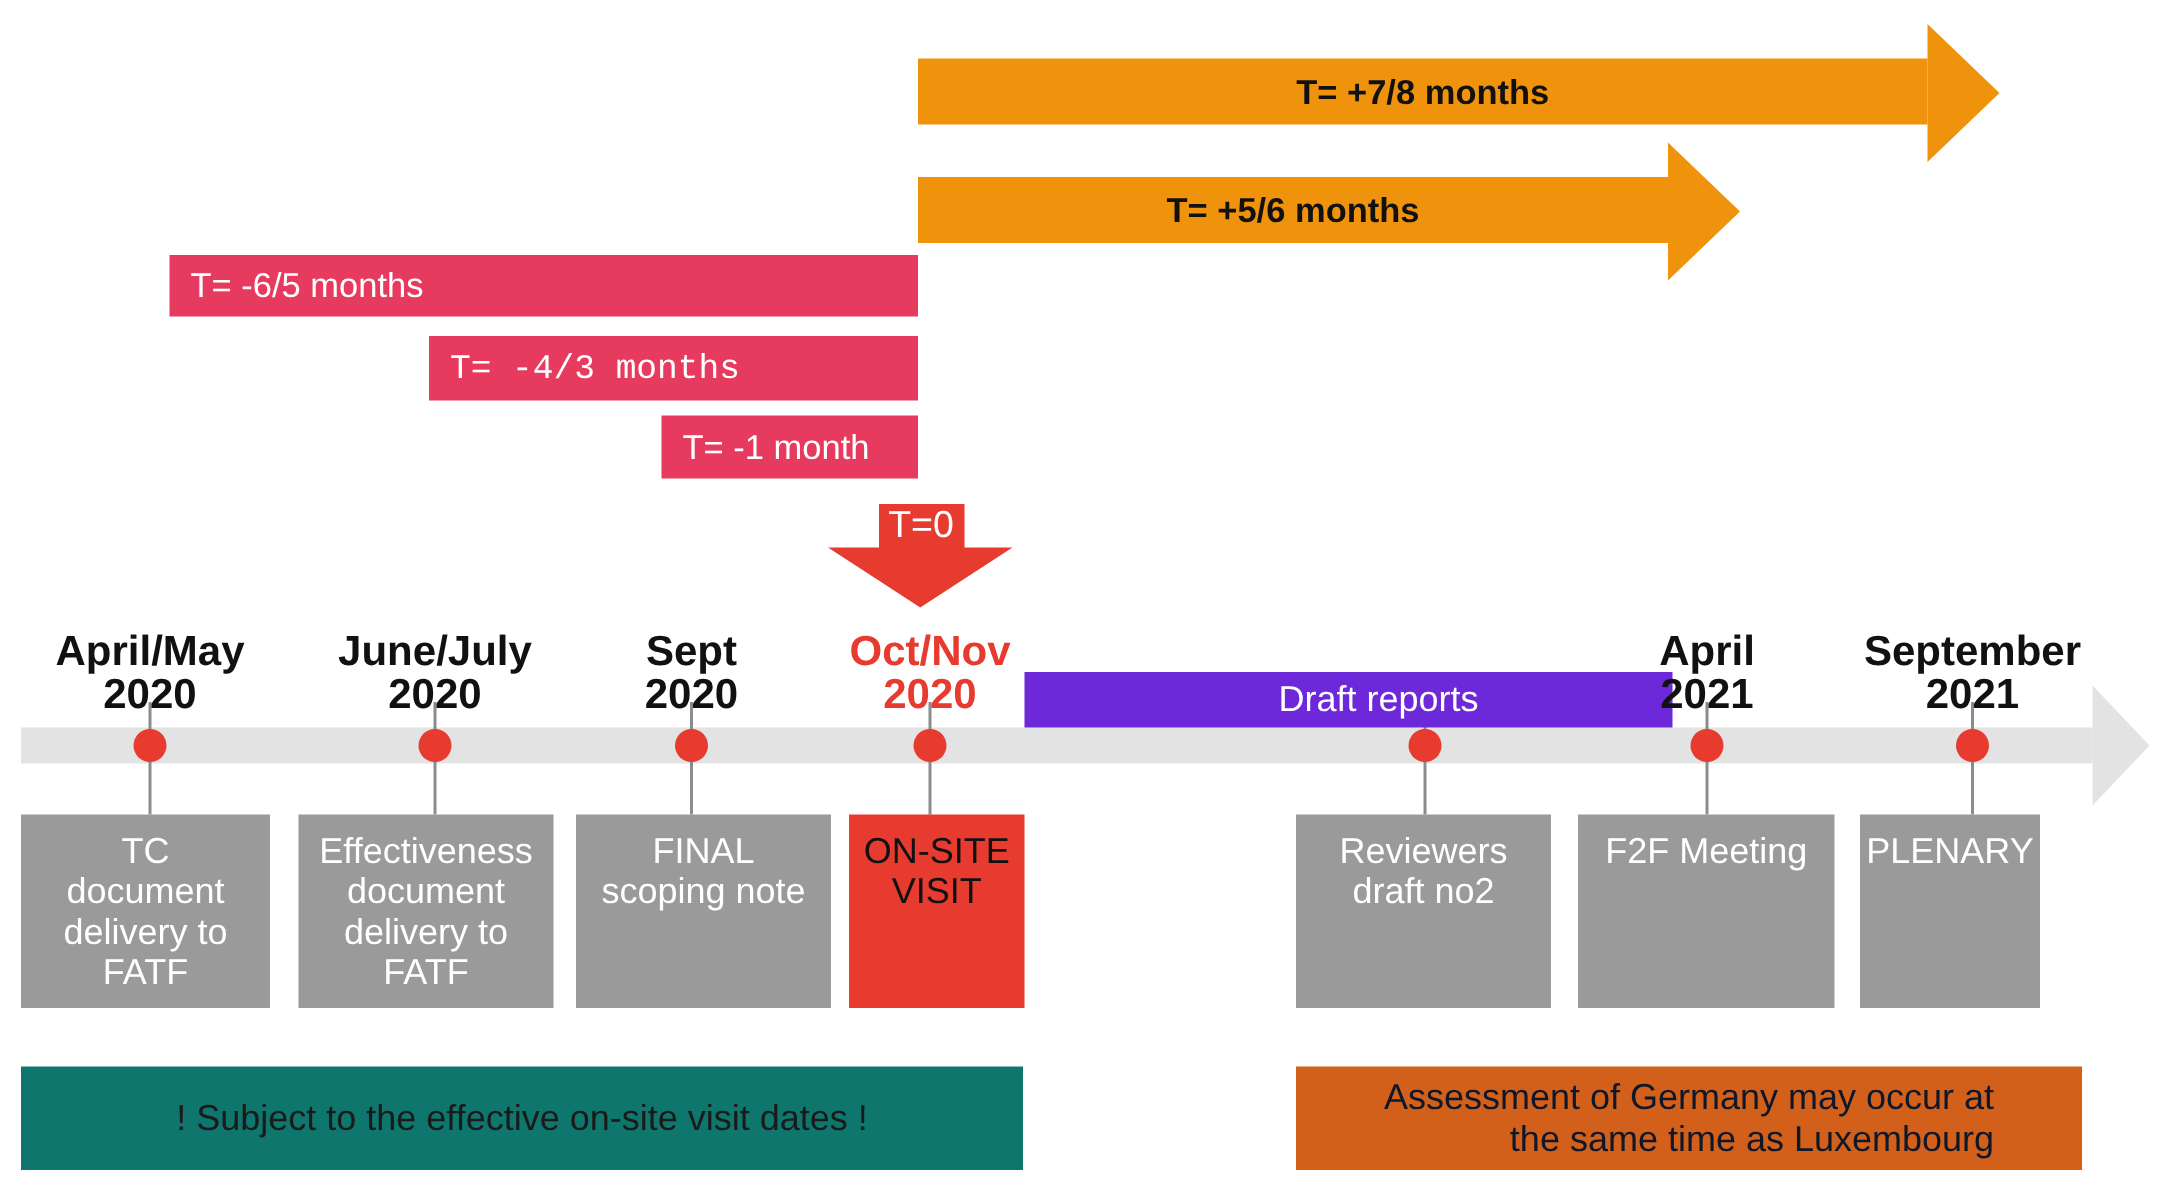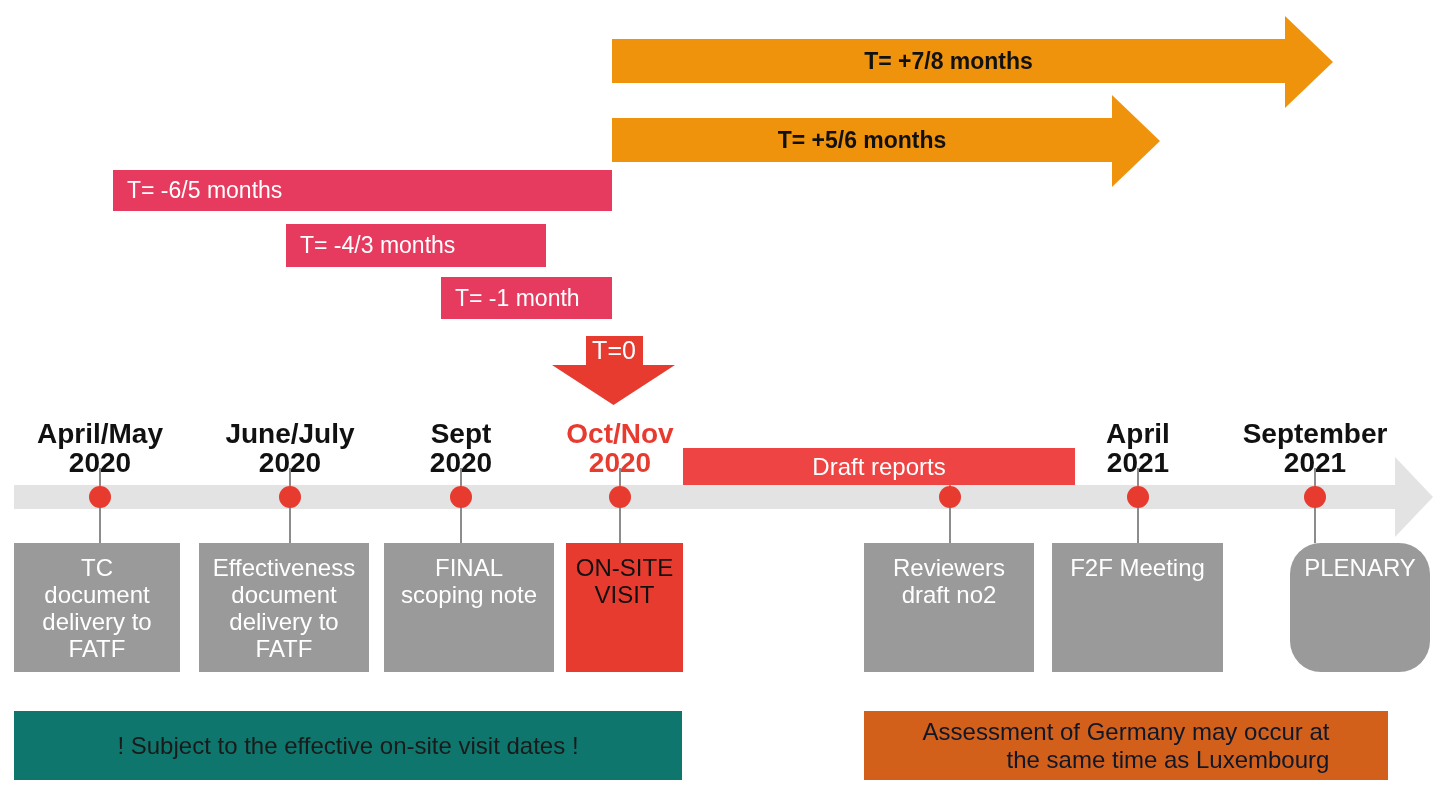--- a/index.html
+++ b/index.html
@@ -45,22 +45,22 @@
   .connector{position:absolute;top:468px;width:2px;height:75px;background:#8C8C8C;}
   .dot{position:absolute;top:486px;width:22px;height:22px;border-radius:50%;background:#E73B30;}
 
   .date-label{
     position:absolute;top:419px;width:180px;text-align:center;
     font-size:28px;font-weight:bold;line-height:29px;color:#111111;
   }
   .date-red{color:#E73B30;}
 
   .black-bar{
-    position:absolute;left:683px;top:448px;width:392px;height:37px;background:#ef4444;
-    color:#ffffff;font-size:24px;display:flex;align-items:center;justify-content:center;
+    position:absolute;left:683px;top:448px;width:392px;height:37px;background:#6d28d9;
+    color:#ffffff;font-size:24px;display:flex;align-items:center;justify-content:center;padding-left:40px;
   }
 
   .mbox{
     position:absolute;top:543px;height:129px;background:#9A9A9A;color:#ffffff;
     font-size:24px;line-height:27px;text-align:center;box-sizing:border-box;
     padding-top:11px;
   }
   .mbox-red{background:#E73B30;color:#111111;}
 
   .note{
@@ -85,21 +85,21 @@
   <div>
     <div class="oarrow-body" style="left:612px;top:118px;width:500px;">
       <span>T= +5/6 months</span>
     </div>
     <div class="oarrow-head" style="left:1112px;top:95px;"></div>
   </div>
 
   <div class="pbar" style="left:113px;top:170px;width:499px;height:41px;">
     <span>T= -6/5 months</span>
   </div>
-  <div class="pbar" style="left:286px;top:224px;width:260px;height:43px;">
+  <div class="pbar" style="left:286px;top:224px;width:326px;height:43px;font-family:Liberation Mono, monospace;">
     <span>T= -4/3 months</span>
   </div>
   <div class="pbar" style="left:441px;top:277px;width:171px;height:42px;">
     <span>T= -1 month</span>
   </div>
 
   <div>
     <svg class="abs" style="left:550px;top:333px;" width="130" height="75" viewBox="0 0 130 75">
       <polygon points="36,3 93,3 93,32 125,32 63.5,72 2,32 36,32" fill="#E73B30"></polygon>
     </svg>
@@ -150,21 +150,21 @@
 document
 delivery to
 FATF</div>
   <div class="mbox ml" style="left:384px;width:170px;">FINAL
 scoping note</div>
   <div class="mbox ml mbox-red" style="left:566px;width:117px;">ON-SITE
 VISIT</div>
   <div class="mbox ml" style="left:864px;width:170px;">Reviewers
 draft no2</div>
   <div class="mbox ml" style="left:1052px;width:171px;">F2F Meeting</div>
-  <div class="mbox ml" style="left:1290px;width:140px;border-radius:31px;">PLENARY</div>
+  <div class="mbox ml" style="left:1240px;width:120px;">PLENARY</div>
 
   <div class="note note-gray">
     <span>! Subject to the effective on-site visit dates !</span>
   </div>
   <div class="note note-orange ml">
     <span class="ml">Assessment of Germany may occur at
 the same time as Luxembourg</span>
   </div>
 
 </div>

